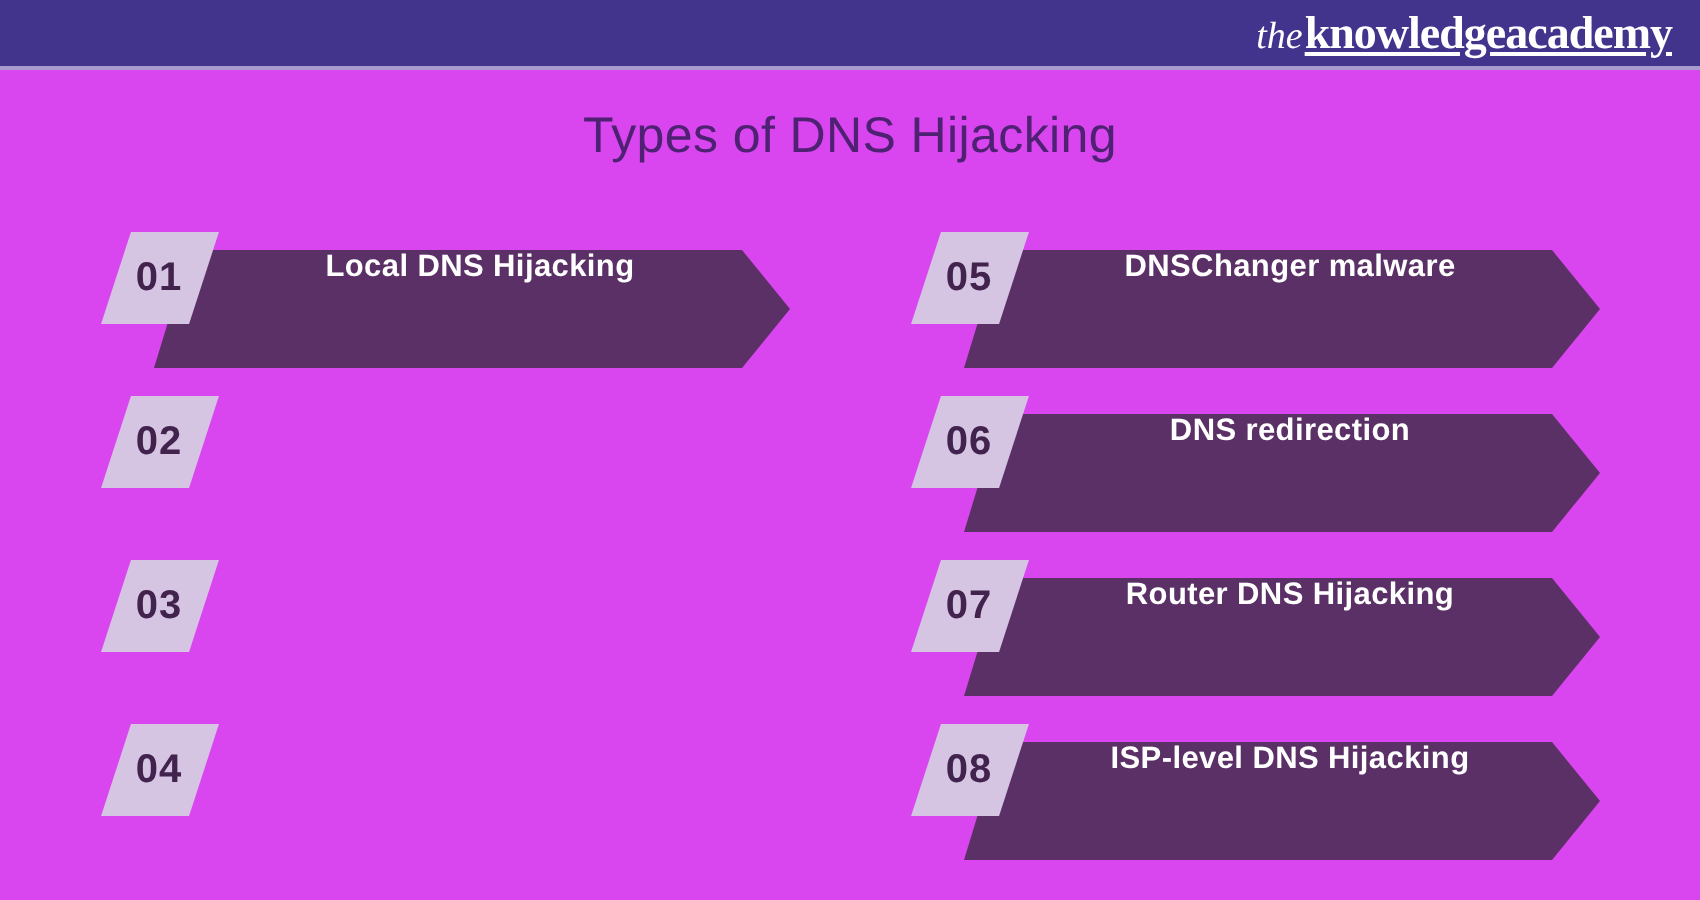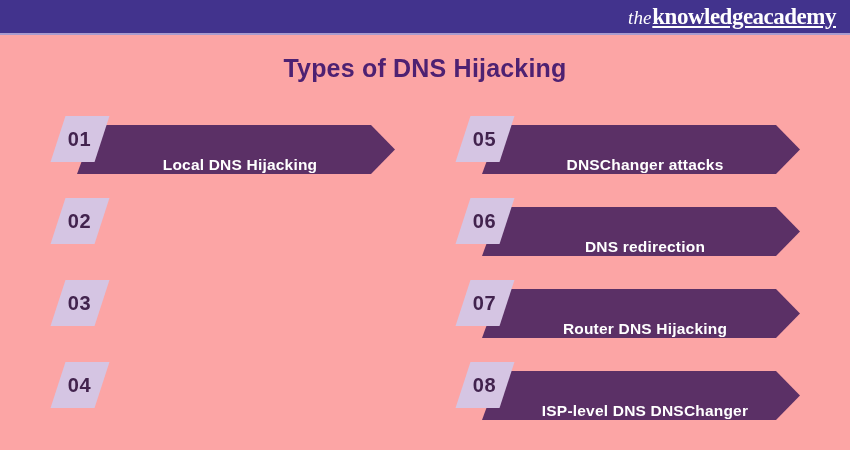--- a/index.html
+++ b/index.html
@@ -2,21 +2,21 @@
 <html style="--header-bg: #42338d; --header-rule: #a89bce; --title-color: #4e2172; --banner-fill: #5b3066; --banner-text: #ffffff; --badge-fill: #d5c5e3; --number-color: #42234e;"><head>
 <meta charset="utf-8">
 <style>
   * { margin: 0; padding: 0; box-sizing: border-box; }
   html, body { width: 850px; height: 450px; overflow: hidden; }
   body {
     font-family: "Liberation Sans", sans-serif;
     background: #ffffff;
     position: relative;
   }
-  .page { width: 850px; height: 450px; background: #fca5a5; }
+  .page { width: 850px; height: 450px; background: #d946ef; }
 
   
   .topbar {
     height: 35px;
     background: var(--header-bg, #42338d);
     border-bottom: 2px solid var(--header-rule, #a89bce);
     display: flex;
     align-items: center;
     justify-content: flex-end;
     padding-right: 14px;
@@ -40,21 +40,21 @@
     font-size: 23px;
     letter-spacing: -0.5px;
     text-decoration: underline;
   }
 
   
   .title {
     margin-top: 18px;
     text-align: center;
     font-size: 25px;
-    font-weight: 700;
+    font-weight: 400;
     letter-spacing: 0.2px;
     color: var(--title-color, #4e2172);
     line-height: 31px;
   }
 
   
   .grid {
     margin-top: 32px;
     padding: 0 50px;
     display: grid;
@@ -68,25 +68,25 @@
   }
   .item {
     position: relative;
     height: 58px;
   }
   .banner {
     position: absolute;
     left: 27px;
     right: 0;
     top: 9px;
-    height: 49px;
+    height: 59px;
     background: var(--banner-fill, #5b3066);
     clip-path: polygon(18px 0%, calc(100% - 24px) 0%, 100% 50%, calc(100% - 24px) 100%, 0% 100%);
     display: flex;
-    align-items: flex-end;
+    align-items: flex-start;
     justify-content: center;
   }
   .banner-label {
     color: var(--banner-text, #ffffff);
     font-size: 15.5px;
     font-weight: 600;
     letter-spacing: 0.2px;
     padding-left: 8px;
     white-space: nowrap;
   }
@@ -155,21 +155,21 @@
           <span class="badge-num">04</span>
         </div>
       </div>
 
     </div>
 
     <div class="col">
 
       <div class="item">
         <div class="banner">
-          <span class="banner-label">DNSChanger attacks</span>
+          <span class="banner-label">DNSChanger malware</span>
         </div>
         <div class="badge">
           <span class="badge-num">05</span>
         </div>
       </div>
 
       <div class="item">
         <div class="banner">
           <span class="banner-label">DNS redirection</span>
         </div>
@@ -182,21 +182,21 @@
         <div class="banner">
           <span class="banner-label">Router DNS Hijacking</span>
         </div>
         <div class="badge">
           <span class="badge-num">07</span>
         </div>
       </div>
 
       <div class="item">
         <div class="banner">
-          <span class="banner-label">ISP-level DNS DNSChanger</span>
+          <span class="banner-label">ISP-level DNS Hijacking</span>
         </div>
         <div class="badge">
           <span class="badge-num">08</span>
         </div>
       </div>
 
     </div>
 
   </main>
 </div>

